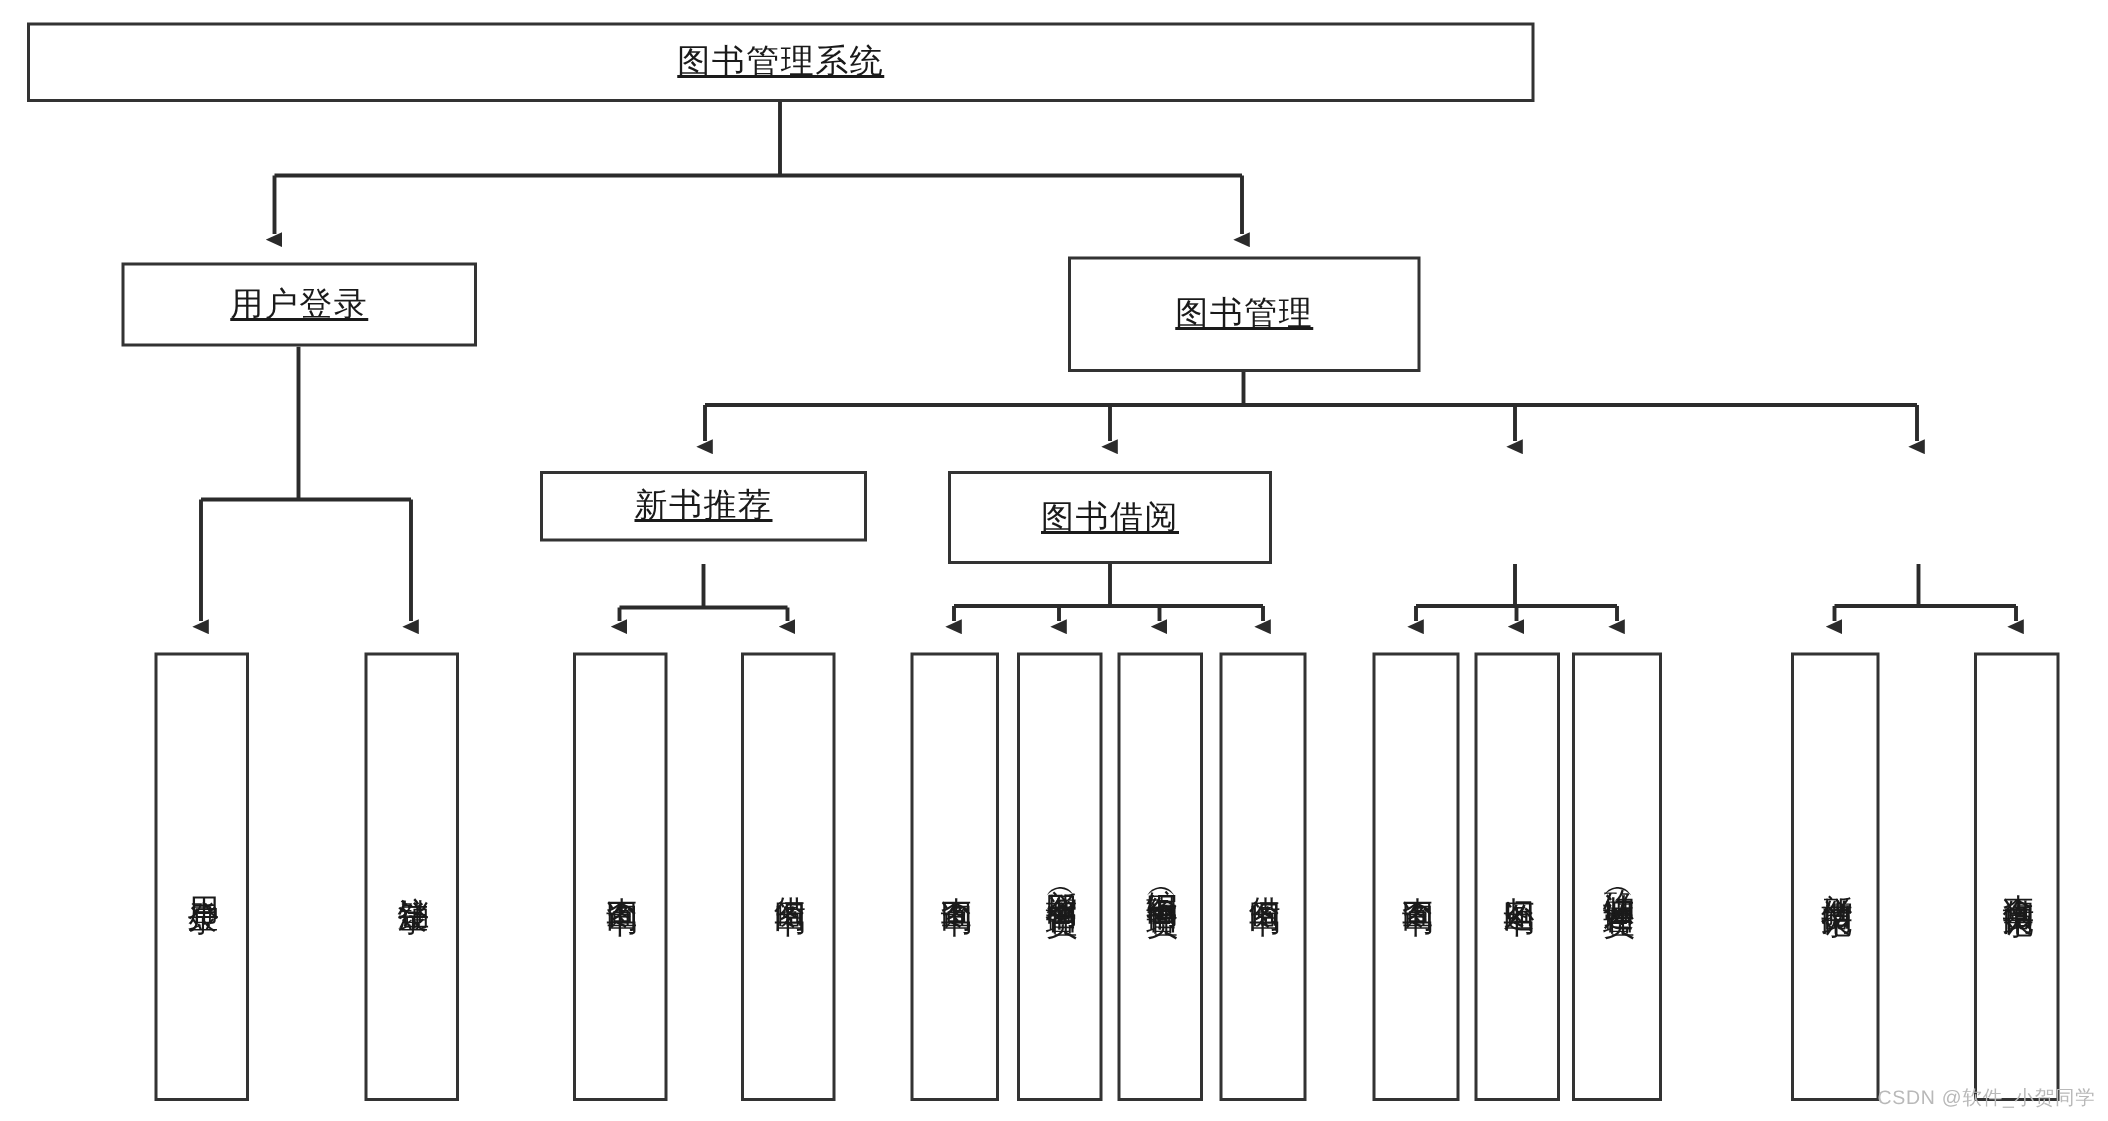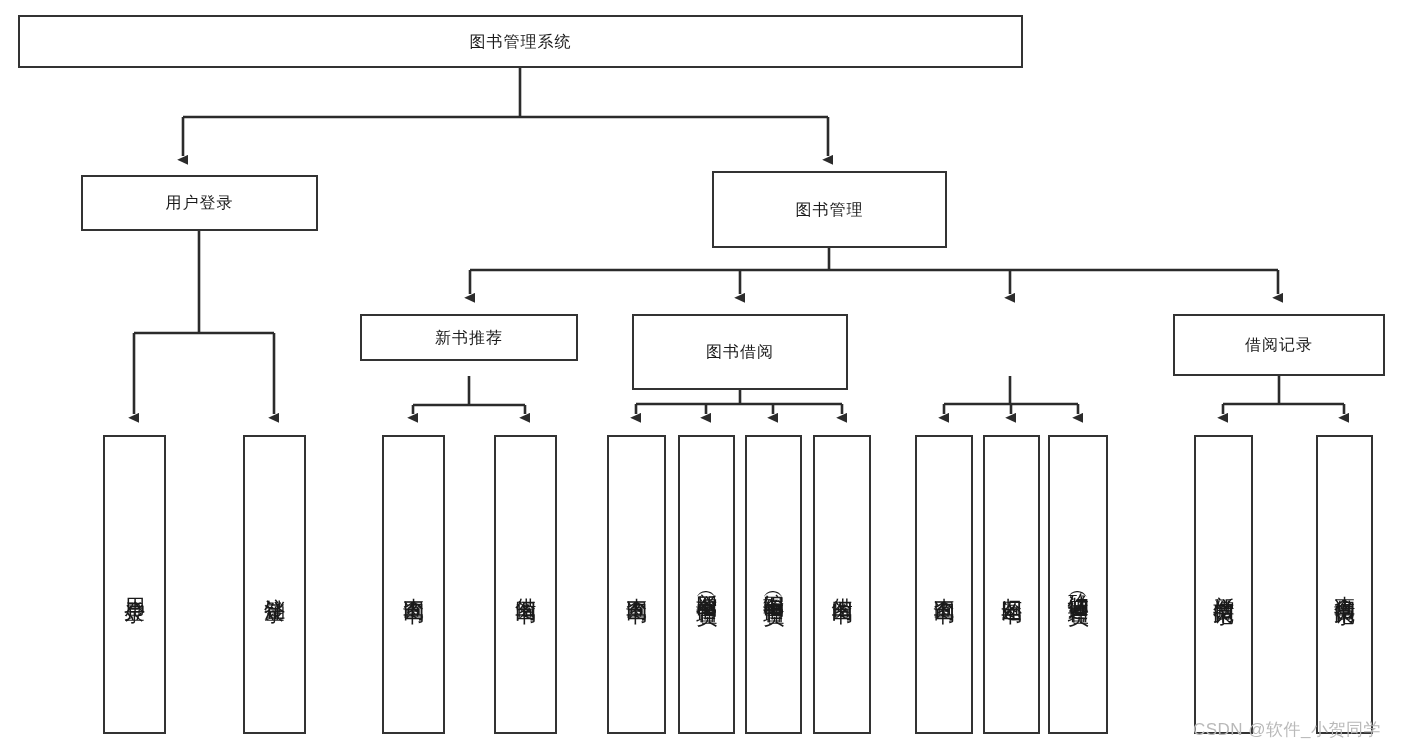--- a/index.html
+++ b/index.html
@@ -30,44 +30,45 @@
     box-sizing: border-box;
     border: 2.5px solid #333333;
     background: #ffffff;
     display: flex;
     align-items: center;
     justify-content: center;
     color: #1a1a1a;
     text-align: center;
   }
   .node.horiz {
-    font-size: 16px;
+    font-size: 22px;
     letter-spacing: 1px;
     line-height: 1.2;
+    text-decoration: underline;
   }
   .node.vert {
     writing-mode: vertical-rl;
     text-orientation: upright;
     font-size: 21px;
     letter-spacing: 2px;
     line-height: 1.25;
     padding: 6px 0;
     align-items: center;
     justify-content: center;
   }
   .node.vert > span {
     writing-mode: vertical-rl;
     text-orientation: upright;
     display: block;
   }
   .watermark {
     position: absolute;
-    right: 24px;
+    right: 8px;
     bottom: 6px;
-    font-size: 17px;
+    font-size: 13px;
     color: #b9b9b9;
     letter-spacing: 0.5px;
     white-space: nowrap;
   }
 </style>
 </head>
 <body>
 
 <div id="canvas">
 
@@ -128,25 +129,22 @@
   <div class="node horiz" style="left:81px; top:175px; width:237px; height:56px;">
     <span>用户登录</span>
   </div>
   <div class="node horiz" style="left:712px; top:171px; width:235px; height:77px;">
     <span>图书管理</span>
   </div>
 
   <div class="node horiz" style="left:360px; top:314px; width:218px; height:47px;">
     <span>新书推荐</span>
   </div>
-  <div class="node horiz" style="left:632px; top:314px; width:216px; height:76px;">
+  <div class="node horiz" style="left:632px; top:314px; width:216px; height:62px;">
     <span>图书借阅</span>
-  </div>
-  <div class="node horiz" style="left:1173px; top:314px; width:212px; height:62px;">
-    <span>借阅记录</span>
   </div>
 
   <div class="node vert" style="left:103px; top:435px; width:63px; height:299px;">
     <span>用户登录</span>
   </div>
   <div class="node vert" style="left:243px; top:435px; width:63px; height:299px;">
     <span>注销登录</span>
   </div>
 
   <div class="node vert" style="left:382px; top:435px; width:63px; height:299px;">

